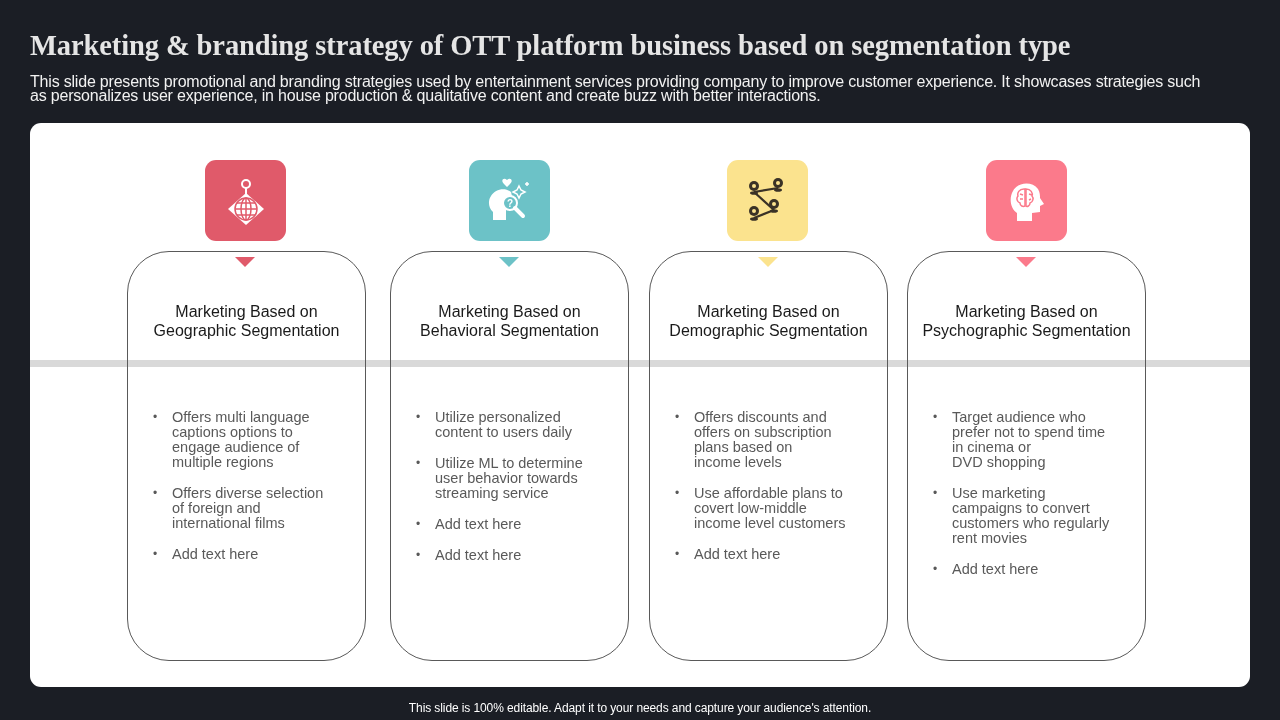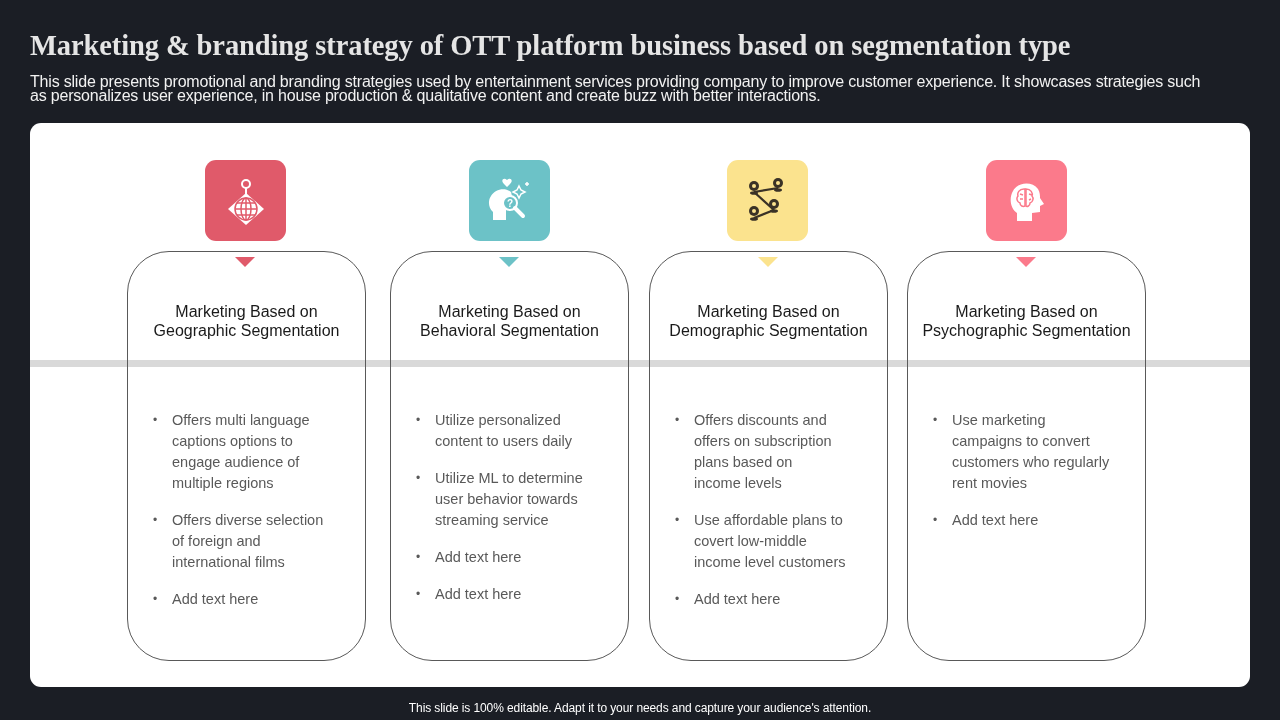--- a/index.html
+++ b/index.html
@@ -46,21 +46,21 @@
     position: absolute; top: 50px; left: 0; width: 100%;
     text-align: center; font-weight: normal; font-size: 16px; line-height: 19px;
     color: #1a1a1a;
   }
   .bullets {
     position: absolute; top: 158px; left: 25px; right: 14px;
     list-style: none;
   }
   .bullets li {
     position: relative; padding-left: 19px;
-    font-size: 14.5px; line-height: 21px; color: #595959;
+    font-size: 14.5px; line-height: 15px; color: #595959;
     margin-bottom: 16px; white-space: pre-line;
   }
   .bullets li::before {
     content: "\2022"; position: absolute; left: 0; top: 0;
     color: #595959; font-size: 12px;
   }
   .footer {
     position: absolute; left: 0; top: 701px; width: 1280px; text-align: center;
     font-size: 12px; color: #ffffff; letter-spacing: -0.1px;
   }
@@ -186,20 +186,24 @@
         <path d="M19 10 C24 10 26 14 25 17 C27 19 26 23 23 24 C23 27 20 28 19 27 Z"></path>
         <path d="M13 15 L16 16 M13 20 L16 20 M22 15 L25 16 M22 21 L24 20"></path>
       </g>
     </svg>
   </div>
   <div class="pointer" style="left:986px;border-top-color:#fb7a8b;"></div>
   <div class="card" style="left:877px;">
     <div class="card-heading" style="white-space:pre-line;">Marketing Based on
 Psychographic Segmentation</div>
     <ul class="bullets">
+      <li>Target audience who
+prefer not to spend time
+in cinema or
+DVD shopping</li>
       <li>Use marketing
 campaigns to convert
 customers who regularly
 rent movies</li>
       <li>Add text here</li>
     </ul>
   </div>
 </div>
 
 <div class="footer">This slide is 100% editable. Adapt it to your needs and capture your audience's attention.</div>

